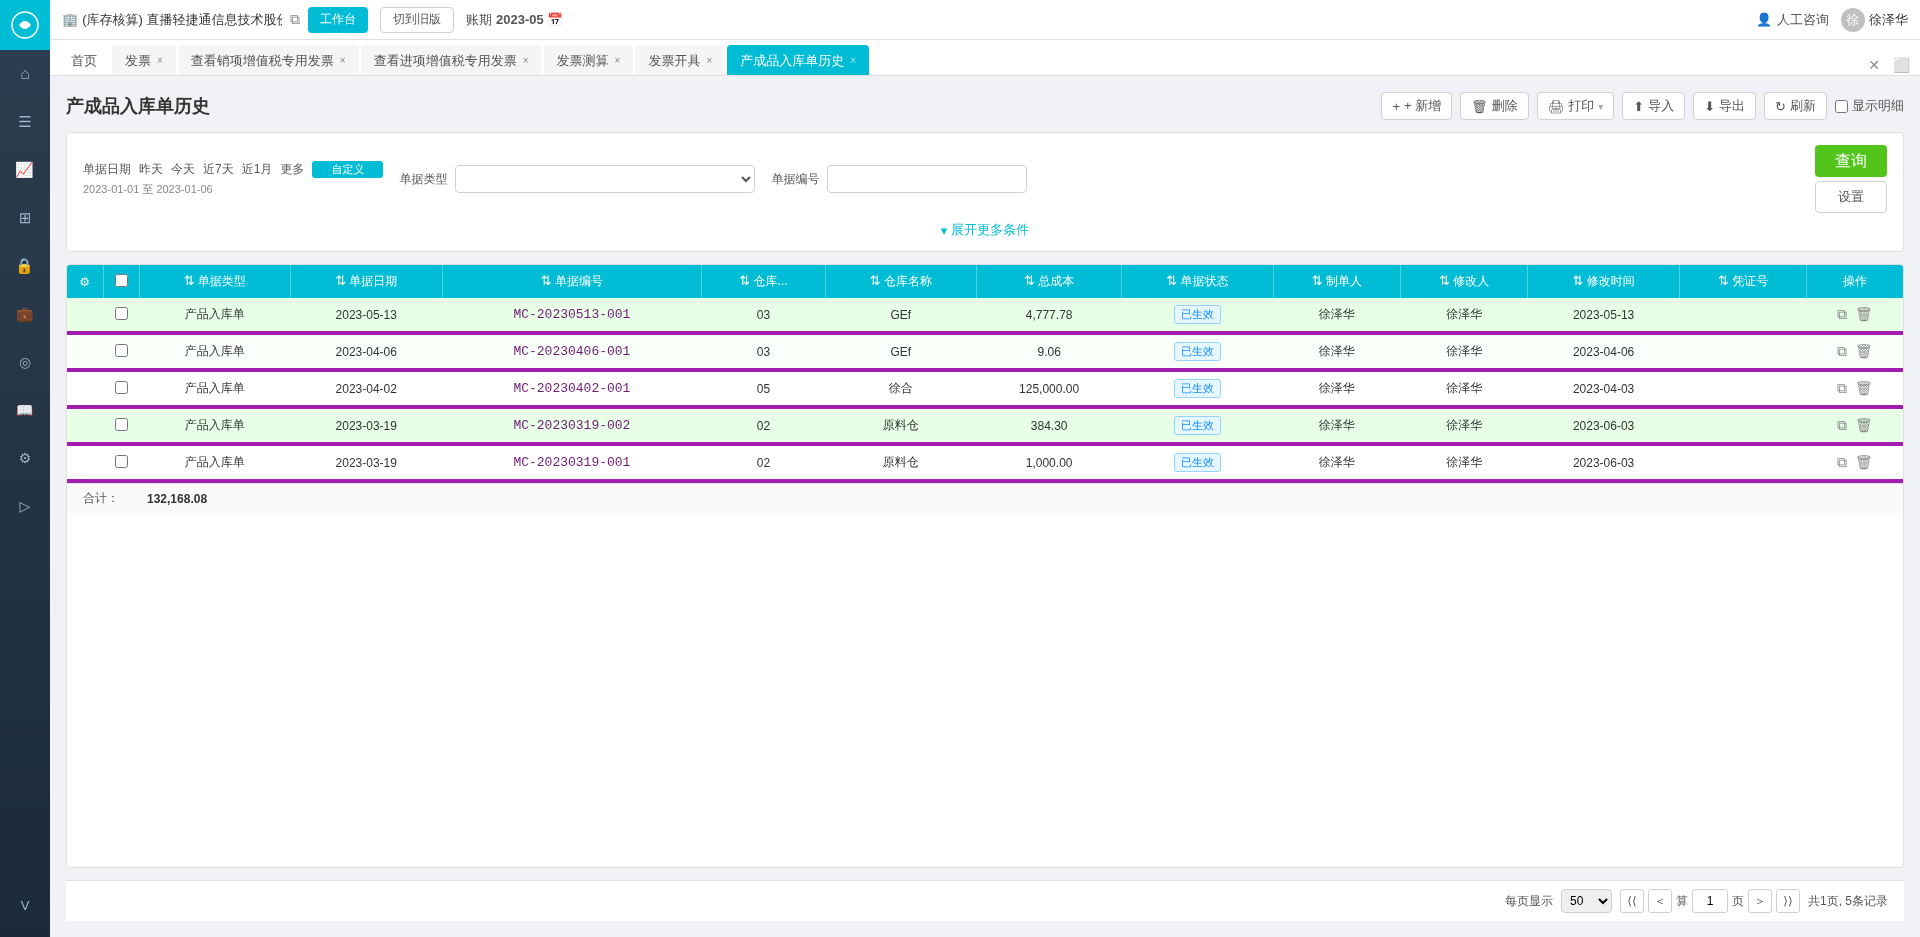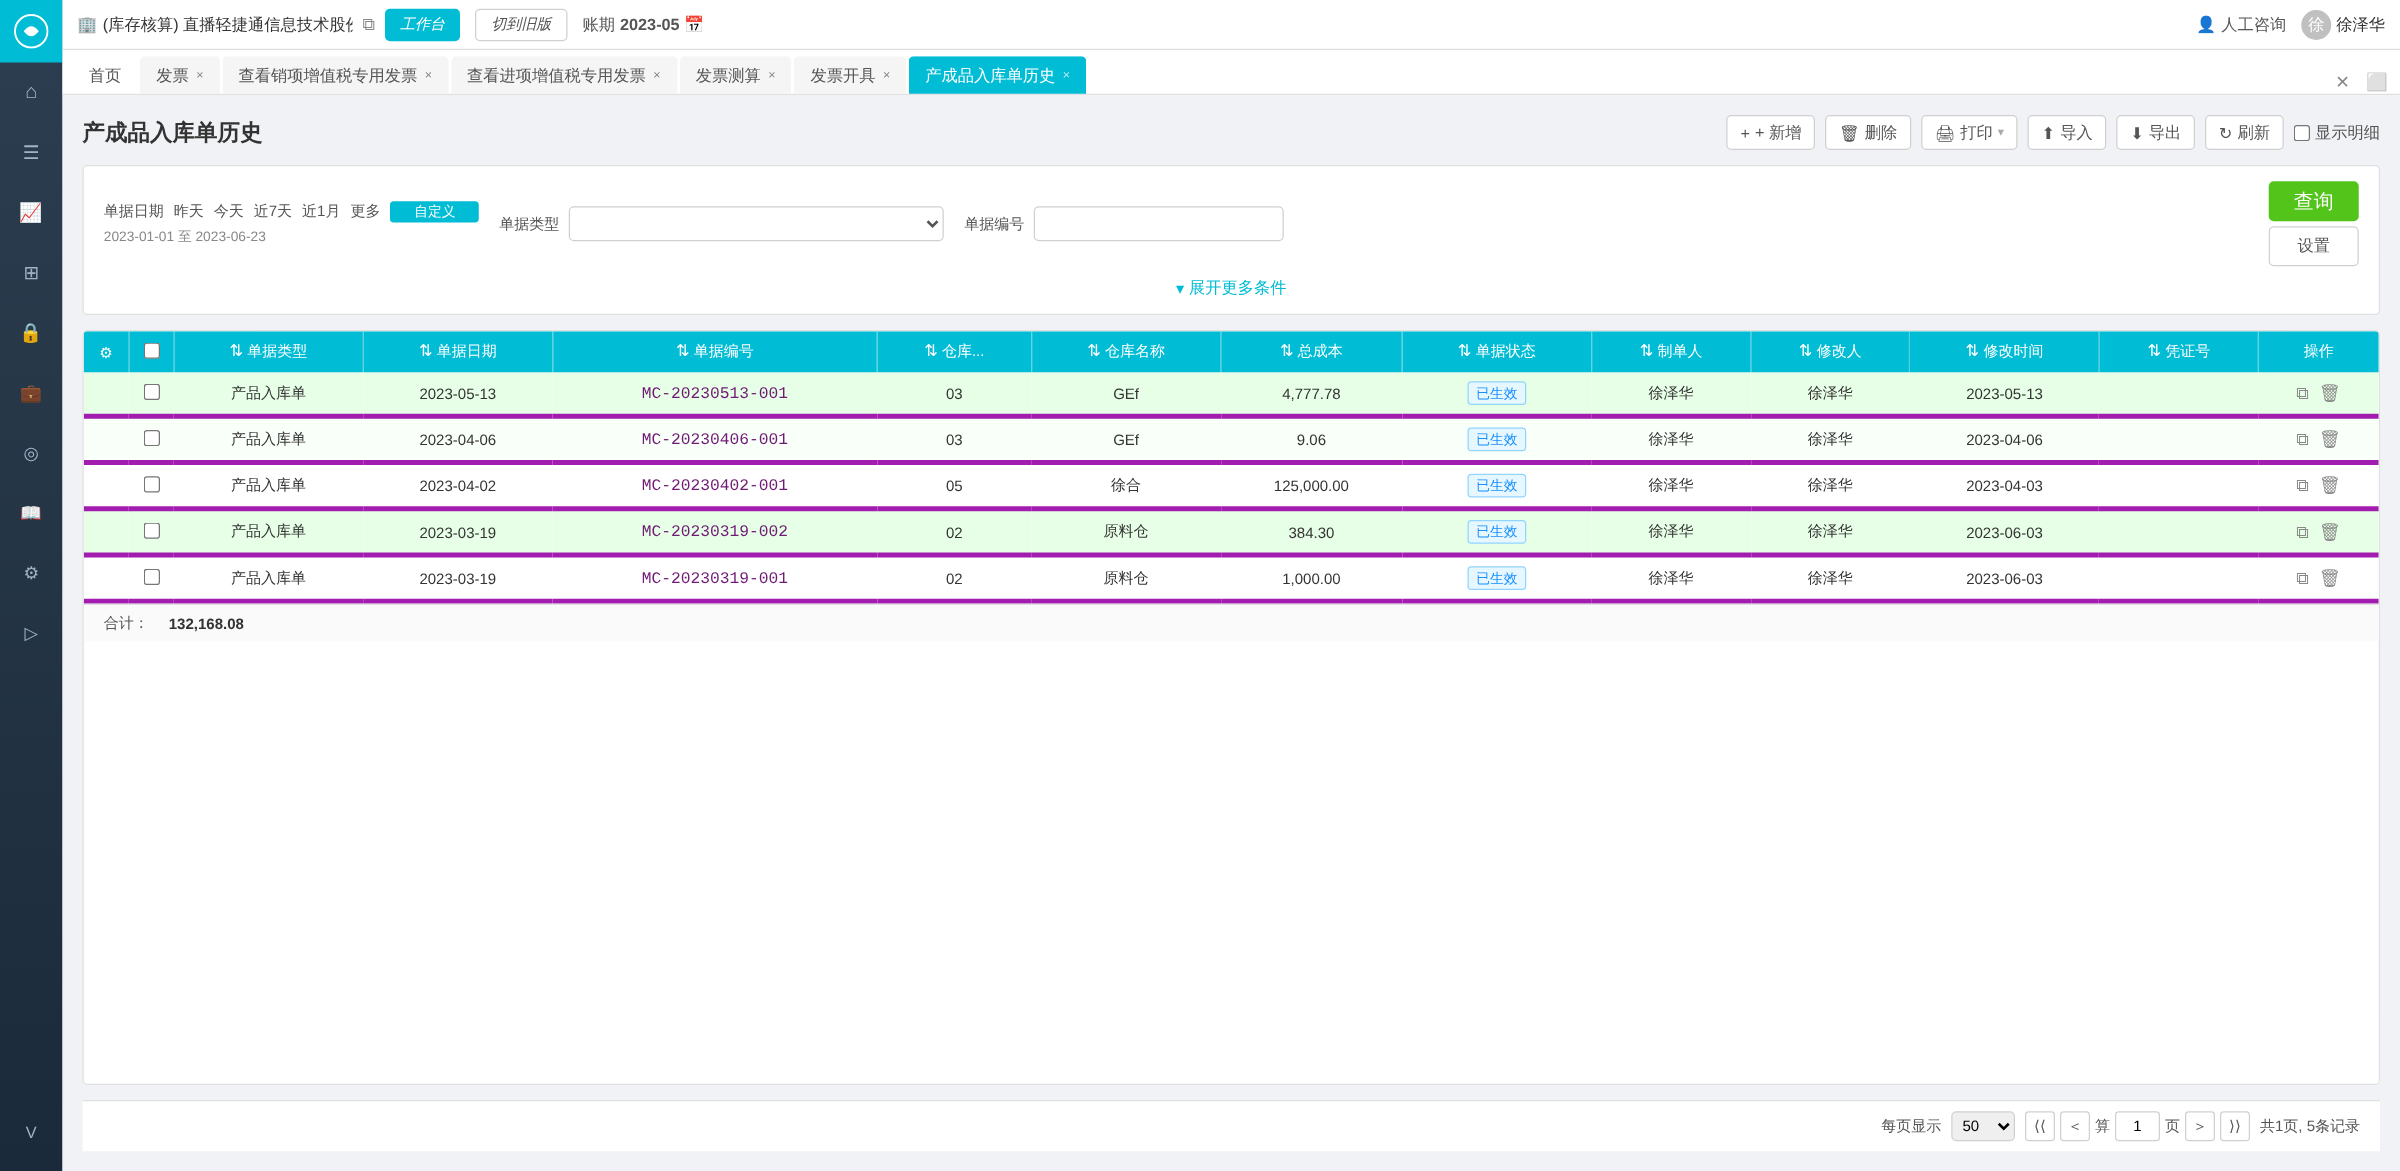--- a/index.html
+++ b/index.html
@@ -11,21 +11,21 @@
     .sidebar-logo svg { width: 28px; height: 28px; }
     .sidebar-item { width: 50px; height: 48px; display: flex; align-items: center; justify-content: center; color: #a0b4c8; cursor: pointer; position: relative; }
     .sidebar-item.active { color: #00bcd4; }
 
     
     .main { flex: 1; display: flex; flex-direction: column; overflow: hidden; background: #f0f2f5; }
 
     
     .topbar { height: 40px; background: #fff; display: flex; align-items: center; padding: 0 12px; border-bottom: 1px solid #e0e0e0; gap: 8px; flex-shrink: 0; }
     .topbar-company { font-size: 12px; color: #333; display: flex; align-items: center; gap: 4px; max-width: 220px; white-space: nowrap; overflow: hidden; text-overflow: ellipsis; }
-    .topbar-btn { height: 26px; padding: 0 12px; border-radius: 4px; border: none; cursor: pointer; font-size: 12px; font-style: italic; }
+    .topbar-btn { height: 26px; padding: 0 12px; border-radius: 4px; border: none; cursor: pointer; font-size: 12px; }
     .btn-workspace { background: #00bcd4; color: #fff; }
     .btn-switch { background: #fff; border: 1px solid #d0d0d0; color: #555; margin-left: 4px; }
     .topbar-period { font-size: 12px; color: #555; display: flex; align-items: center; gap: 4px; margin-left: 4px; }
     .topbar-right { margin-left: auto; display: flex; align-items: center; gap: 12px; }
     .topbar-service { font-size: 12px; color: #555; display: flex; align-items: center; gap: 4px; }
     .topbar-user { font-size: 12px; color: #333; display: flex; align-items: center; gap: 4px; }
     .avatar { width: 24px; height: 24px; border-radius: 50%; background: #c0c0c0; display: flex; align-items: center; justify-content: center; font-size: 10px; color: #fff; }
 
     
     .tabbar { height: 36px; background: #fff; display: flex; align-items: flex-end; padding: 0 8px; border-bottom: 1px solid #e0e0e0; flex-shrink: 0; gap: 2px; }
@@ -72,21 +72,21 @@
     tbody tr:nth-child(even) { background: #f9fff9; }
     tbody tr.highlighted { background: #e6ffe6; }
     tbody td { padding: 7px 6px; font-size: 12px; text-align: center; color: #333; }
     .td-link { color: #701a75; cursor: pointer; text-decoration: none; font-family: Liberation Mono, monospace; }
     .status-badge { display: inline-block; padding: 1px 6px; border-radius: 3px; font-size: 11px; }
     .status-effective { background: #e6f7ff; color: #1890ff; border: 1px solid #91d5ff; }
     .action-icons { display: flex; gap: 8px; justify-content: center; }
     .action-icon { color: #888; cursor: pointer; font-size: 14px; }
 
     
-    .table-footer { background: #fafafa; border-top: 1px solid #e0e0e0; padding: 6px 16px; display: flex; align-items: center; gap: 16px; }
+    .table-footer { background: #fafafa; border-top: 1px solid #e0e0e0; padding: 6px 16px; display: flex; align-items: center; gap: 28px; }
     .footer-total-label { font-size: 12px; color: #555; }
     .footer-total-value { font-size: 12px; color: #333; font-weight: bold; text-align: left; flex: 1; }
 
     
     .pagination { background: #fff; border-top: 1px solid #e0e0e0; padding: 8px 16px; display: flex; align-items: center; justify-content: flex-end; gap: 8px; flex-shrink: 0; }
     .page-size-label { font-size: 12px; color: #555; }
     .page-size-select { height: 24px; border: 1px solid #d0d0d0; border-radius: 4px; padding: 0 4px; font-size: 12px; }
     .page-nav { display: flex; align-items: center; gap: 4px; }
     .page-nav-btn { width: 24px; height: 24px; border: 1px solid #d0d0d0; background: #fff; border-radius: 3px; cursor: pointer; display: flex; align-items: center; justify-content: center; font-size: 12px; color: #555; }
     .page-nav-btn:disabled { color: #ccc; cursor: default; }
@@ -249,21 +249,21 @@
         <div class="filter-group">
           <div style="display:flex; align-items:center; gap:8px;">
             <span class="filter-label">单据日期</span>
             <span class="filter-link">昨天</span>
             <span class="filter-link">今天</span>
             <span class="filter-link">近7天</span>
             <span class="filter-link">近1月</span>
             <span class="filter-link">更多</span>
             <span class="filter-date-tag">自定义</span>
           </div>
-          <div class="filter-date-range">2023-01-01 至 2023-06-23</div>
+          <div class="filter-date-range">2023-01-01 至 2023-01-06</div>
         </div>
 
         <div style="display:flex; align-items:center; gap:8px;">
           <span class="filter-label">单据类型</span>
           <div style="position:relative; display:inline-block;">
             <select class="filter-select">
               <option value=""></option>
               <option value="产品入库单">产品入库单</option>
             </select>
           </div>

